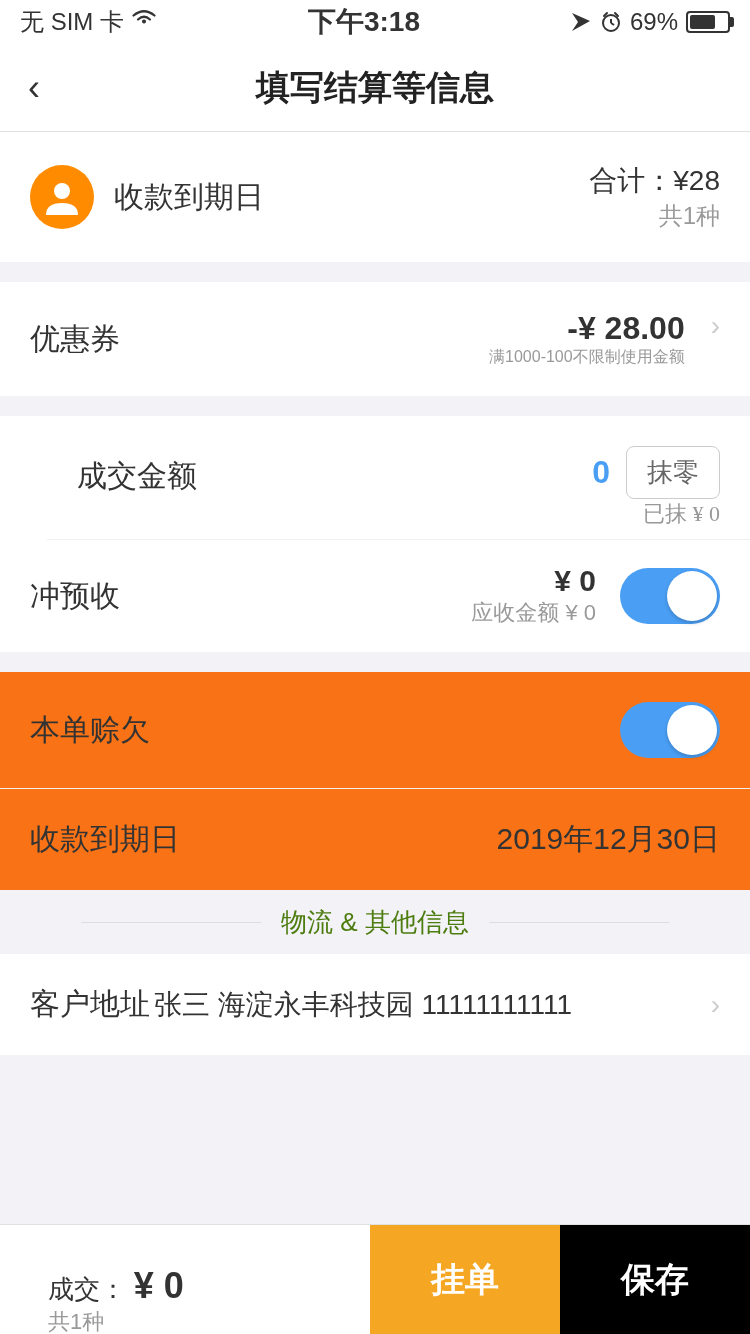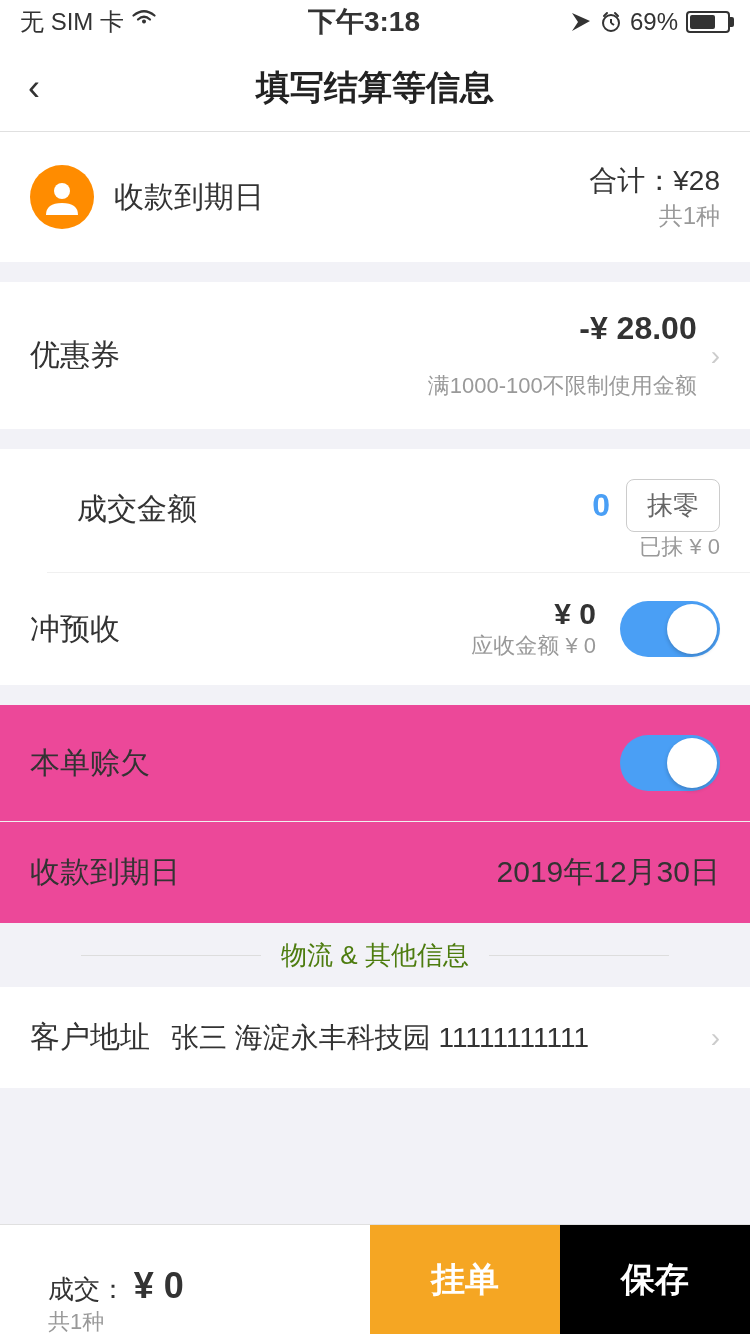--- a/index.html
+++ b/index.html
@@ -149,35 +149,34 @@
     }
     .row-item:last-child {
       border-bottom: none;
     }
     .row-label {
       font-size: 30px;
       color: #333;
     }
     .row-right {
       display: flex;
-      align-items: center;
-      gap: 14px;
+      align-items: flex-start;
+      gap: 26px;
     }
     .row-value-block {
       text-align: right;
     }
     .discount-amount {
       font-size: 32px;
       font-weight: 600;
       color: #333;
     }
     .discount-desc {
-      font-size: 22px;
+      font-size: 16px;
       color: #999;
-      margin-top: 24px;
     }
     .chevron-right {
       font-size: 28px;
       color: #ccc;
     }
     .amount-input {
       font-size: 32px;
       font-weight: 600;
       color: #4a9ff5;
       border: none;
@@ -191,20 +190,21 @@
       padding: 8px 20px;
       font-size: 26px;
       color: #666;
       background: #fff;
       cursor: pointer;
     }
     .sub-info {
       font-size: 22px;
       color: #999;
       text-align: right;
+      font-family: Liberation Serif, serif;
     }
 
     
     .toggle-switch {
       width: 100px;
       height: 56px;
       background: #4a9ff5;
       border-radius: 28px;
       position: relative;
       cursor: pointer;
@@ -230,21 +230,21 @@
       font-weight: 600;
       color: #333;
     }
     .prepay-desc {
       font-size: 22px;
       color: #999;
     }
 
     
     .debt-section {
-      background: #ec4899;
+      background: #f97316;
       margin-top: 0;
     }
 
     
     .logistics-divider {
       background: #f2f2f7;
       height: 64px;
       display: flex;
       align-items: center;
       justify-content: center;
@@ -266,21 +266,21 @@
     }
 
     
     .address-section {
       background: #fff;
     }
     .address-row {
       padding: 30px 30px;
       display: flex;
       align-items: center;
-      gap: 21px;
+      gap: 4px;
     }
     .address-label {
       font-size: 30px;
       color: #333;
       flex-shrink: 0;
       min-width: 120px;
     }
     .address-value {
       font-size: 28px;
       color: #333;

